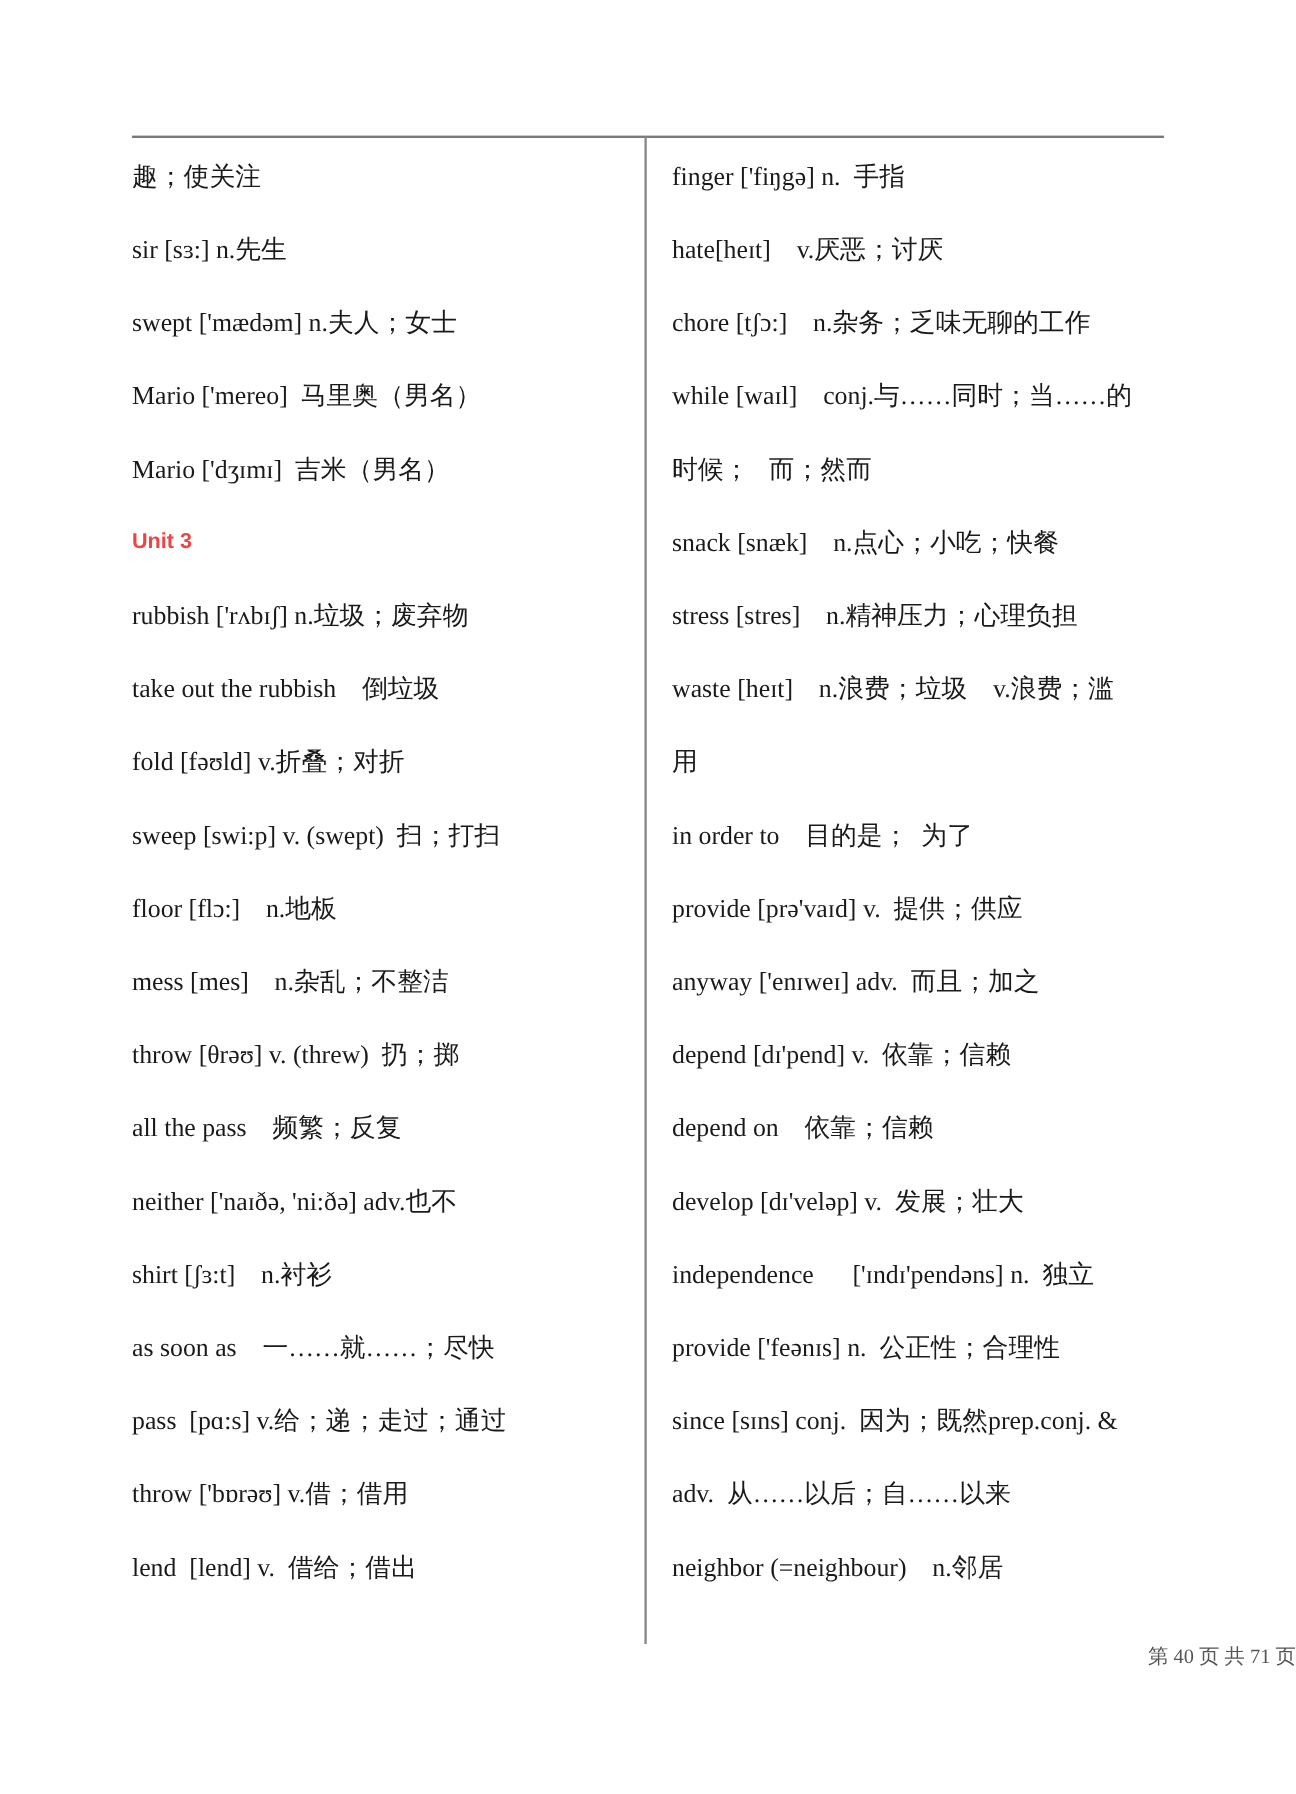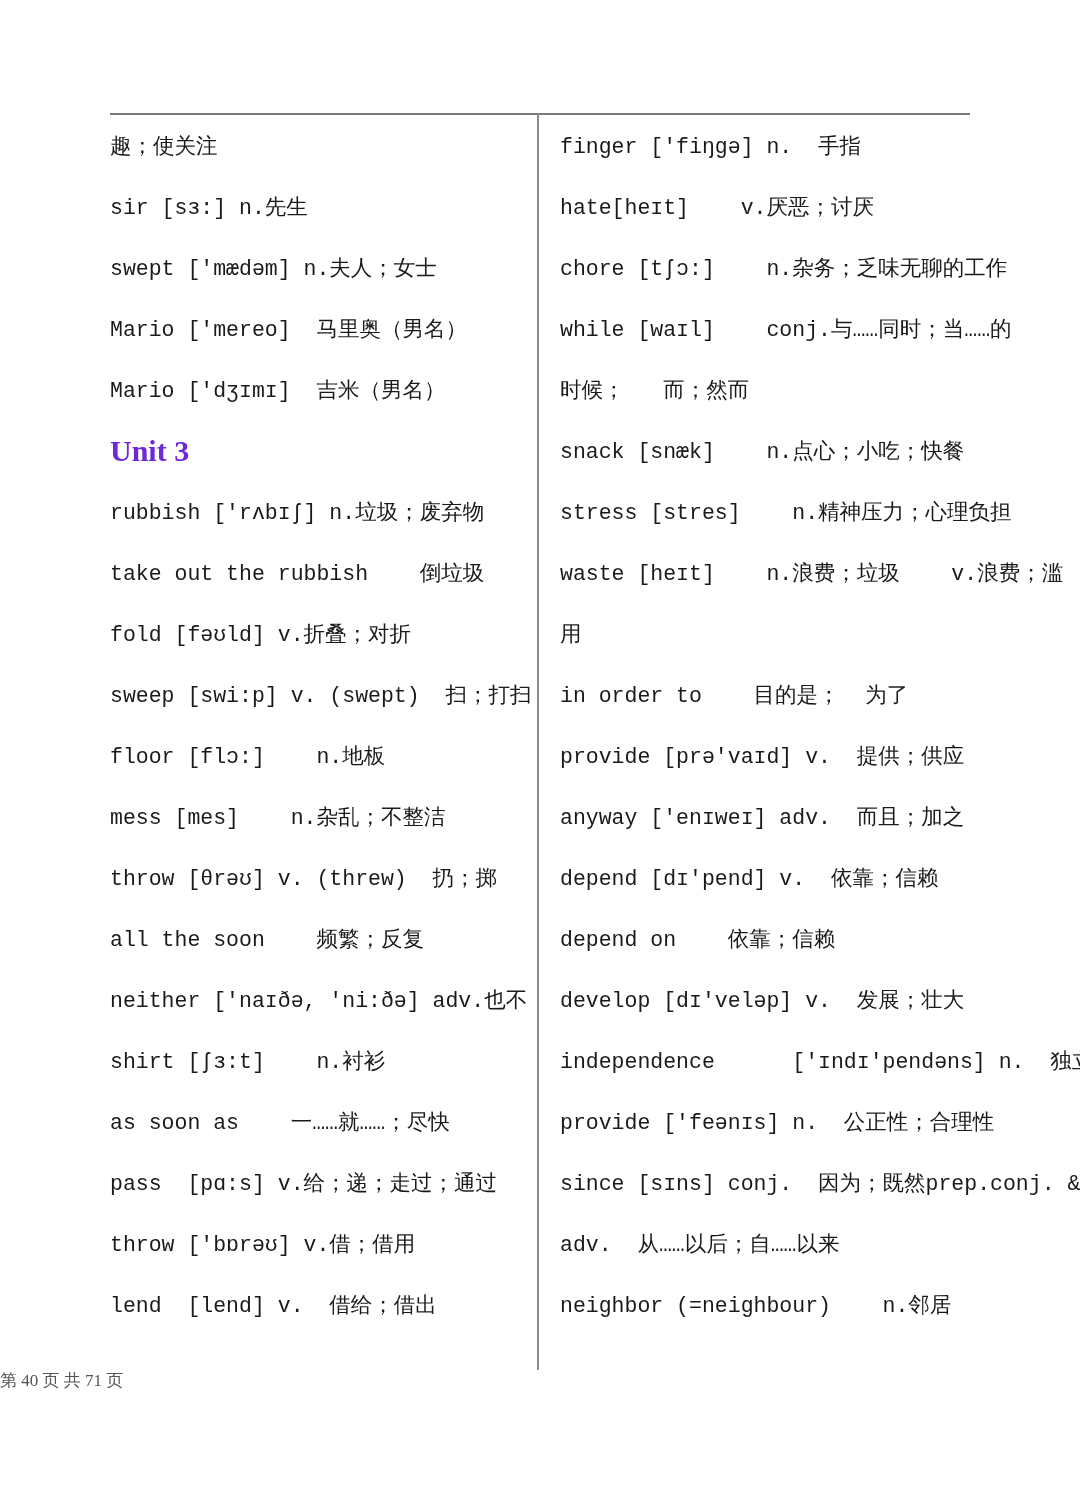--- a/index.html
+++ b/index.html
@@ -37,37 +37,36 @@
     }
     .col-left { left: 110px; width: 420px; }
     .col-right { left: 560px; width: 420px; }
     .entry {
       position: absolute;
       left: 0;
       white-space: pre;
       font-size: 21.5px;
       line-height: 30px;
       height: 30px;
-      font-family: Liberation Mono, monospace;
     }
     .heading {
       position: absolute;
       left: 0;
-      font-family: Liberation Serif, serif;
+      font-family: Liberation Sans, sans-serif;
       font-weight: bold;
-      font-size: 30px;
+      font-size: 18px;
       line-height: 32px;
-      color: #6d28d9;
+      color: #ef4444;
     }
     .footer {
       position: absolute;
       left: 0;
       width: 1080px;
       top: 1369px;
-      text-align: left;
+      text-align: right;
       font-size: 17px;
       line-height: 24px;
       color: #555555;
       white-space: pre;
     }
   </style>
 </head>
 <body>
 
 <div class="top-rule"></div>
@@ -82,21 +81,21 @@
 
   <div class="heading" style="top:321px">Unit 3</div>
 
   <div class="entry" style="top:384px">rubbish ['rʌbɪʃ] n.垃圾；废弃物</div>
   <div class="entry" style="top:445px">take out the rubbish    倒垃圾</div>
   <div class="entry" style="top:506px">fold [fəʊld] v.折叠；对折</div>
   <div class="entry" style="top:567px">sweep [swi:p] v. (swept)  扫；打扫</div>
   <div class="entry" style="top:628px">floor [flɔ:]    n.地板</div>
   <div class="entry" style="top:689px">mess [mes]    n.杂乱；不整洁</div>
   <div class="entry" style="top:750px">throw [θrəʊ] v. (threw)  扔；掷</div>
-  <div class="entry" style="top:811px">all the soon    频繁；反复</div>
+  <div class="entry" style="top:811px">all the pass    频繁；反复</div>
   <div class="entry" style="top:872px">neither ['naɪðə, 'ni:ðə] adv.也不</div>
   <div class="entry" style="top:933px">shirt [ʃɜ:t]    n.衬衫</div>
   <div class="entry" style="top:994px">as soon as    一……就……；尽快</div>
   <div class="entry" style="top:1055px">pass  [pɑ:s] v.给；递；走过；通过</div>
   <div class="entry" style="top:1116px">throw ['bɒrəʊ] v.借；借用</div>
   <div class="entry" style="top:1177px">lend  [lend] v.  借给；借出</div>
 </div>
 
 <div class="column col-right">
   <div class="entry" style="top:18px">finger ['fiŋgə] n.  手指</div>

